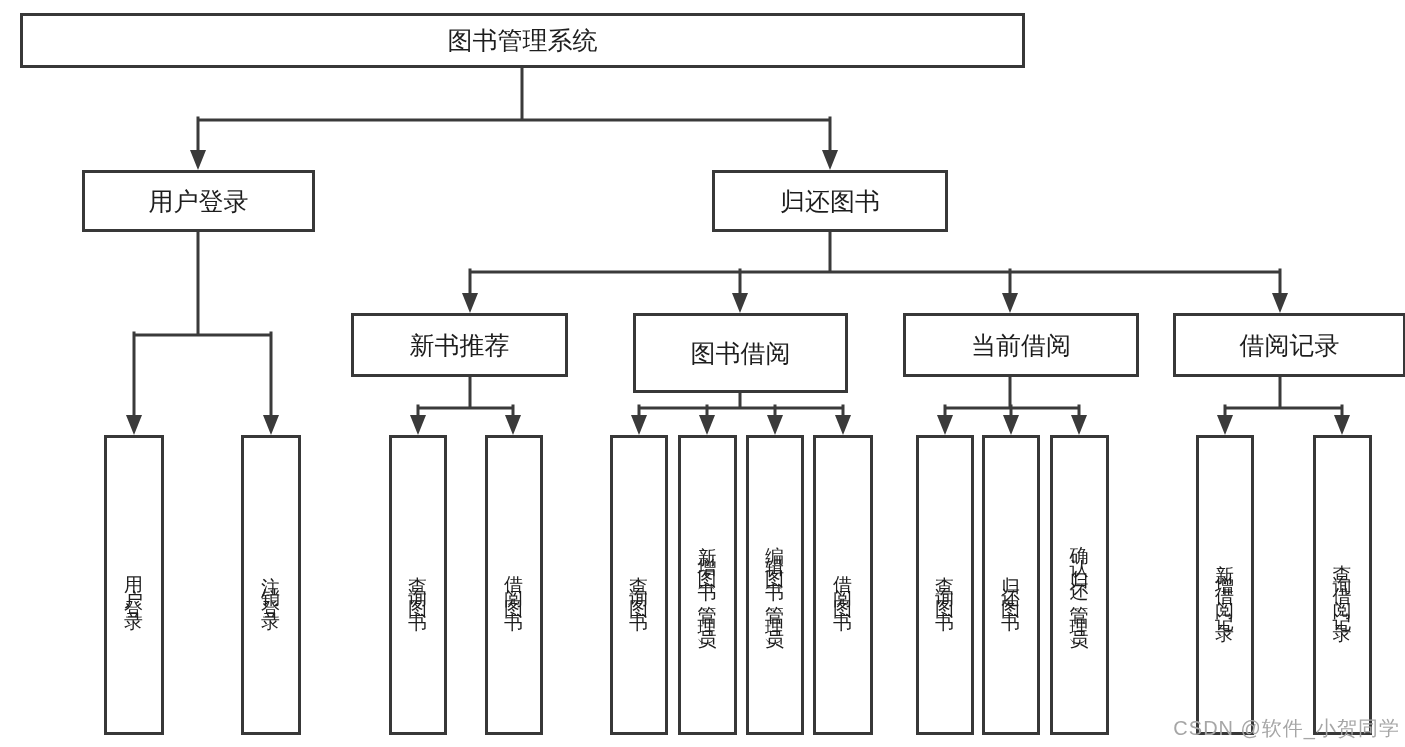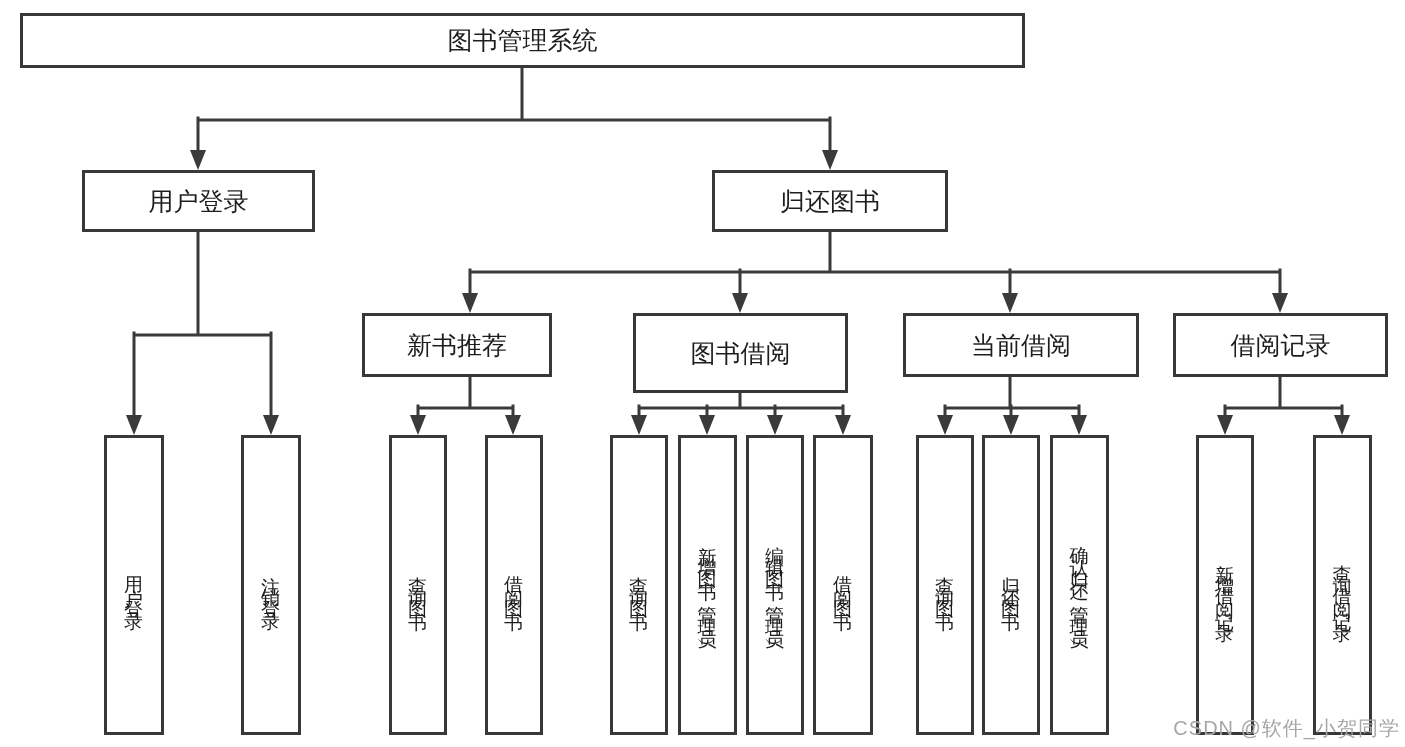--- a/index.html
+++ b/index.html
@@ -63,30 +63,30 @@
     <span>图书管理系统</span>
   </div>
 
   <div class="node" style="left:82px;top:170px;width:233px;height:62px">
     <span>用户登录</span>
   </div>
   <div class="node" style="left:712px;top:170px;width:236px;height:62px">
     <span>归还图书</span>
   </div>
 
-  <div class="node" style="left:362px;top:313px;width:190px;height:64px">
+  <div class="node" style="left:351px;top:313px;width:217px;height:64px">
     <span>新书推荐</span>
   </div>
   <div class="node" style="left:633px;top:313px;width:215px;height:80px">
     <span>图书借阅</span>
   </div>
   <div class="node" style="left:903px;top:313px;width:236px;height:64px">
     <span>当前借阅</span>
   </div>
-  <div class="node" style="left:1173px;top:313px;width:215px;height:64px">
+  <div class="node" style="left:1173px;top:313px;width:233px;height:64px">
     <span>借阅记录</span>
   </div>
 
   <div class="node v" style="left:104px;top:435px;width:60px;height:300px">
     <span>用户登录</span>
   </div>
   <div class="node v" style="left:241px;top:435px;width:60px;height:300px">
     <span>注销登录</span>
   </div>
 

